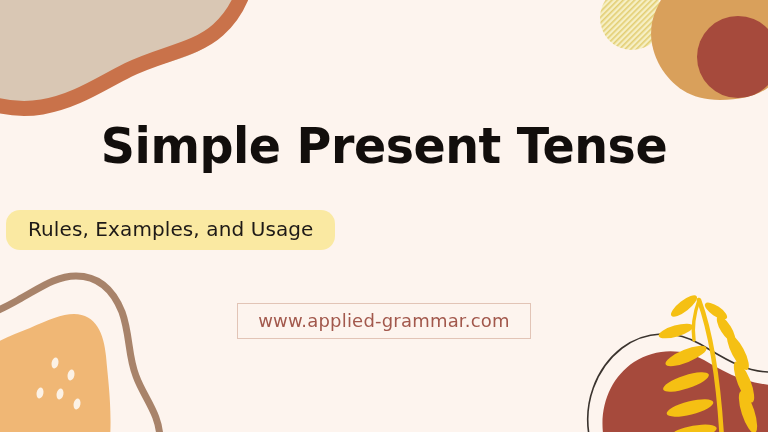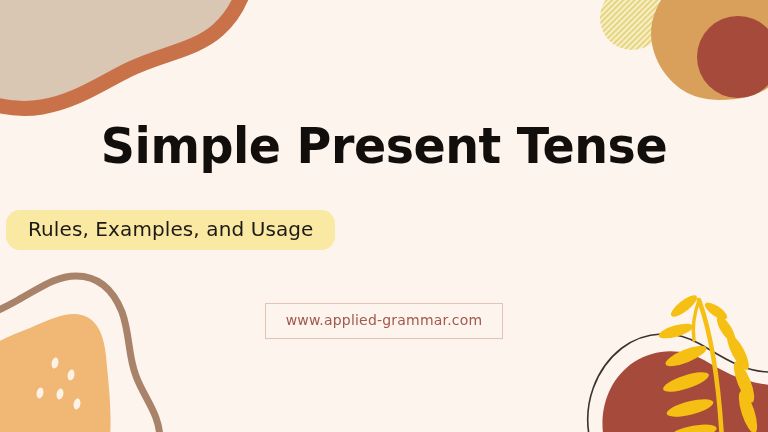--- a/index.html
+++ b/index.html
@@ -75,21 +75,21 @@
     top: 303px;
     width: 768px;
     text-align: center;
   }
   .url-box {
     display: inline-block;
     border: 1px solid #E2C4B6;
     background: transparent;
     padding: 8px 20px 9px 20px;
     font-family: "DejaVu Sans", sans-serif;
-    font-size: 14px;
+    font-size: 18px;
     color: #A2584C;
     letter-spacing: 0.2px;
     line-height: 17px;
   }
 </style>
 </head>
 <body>
 
 <div id="slide">
 

